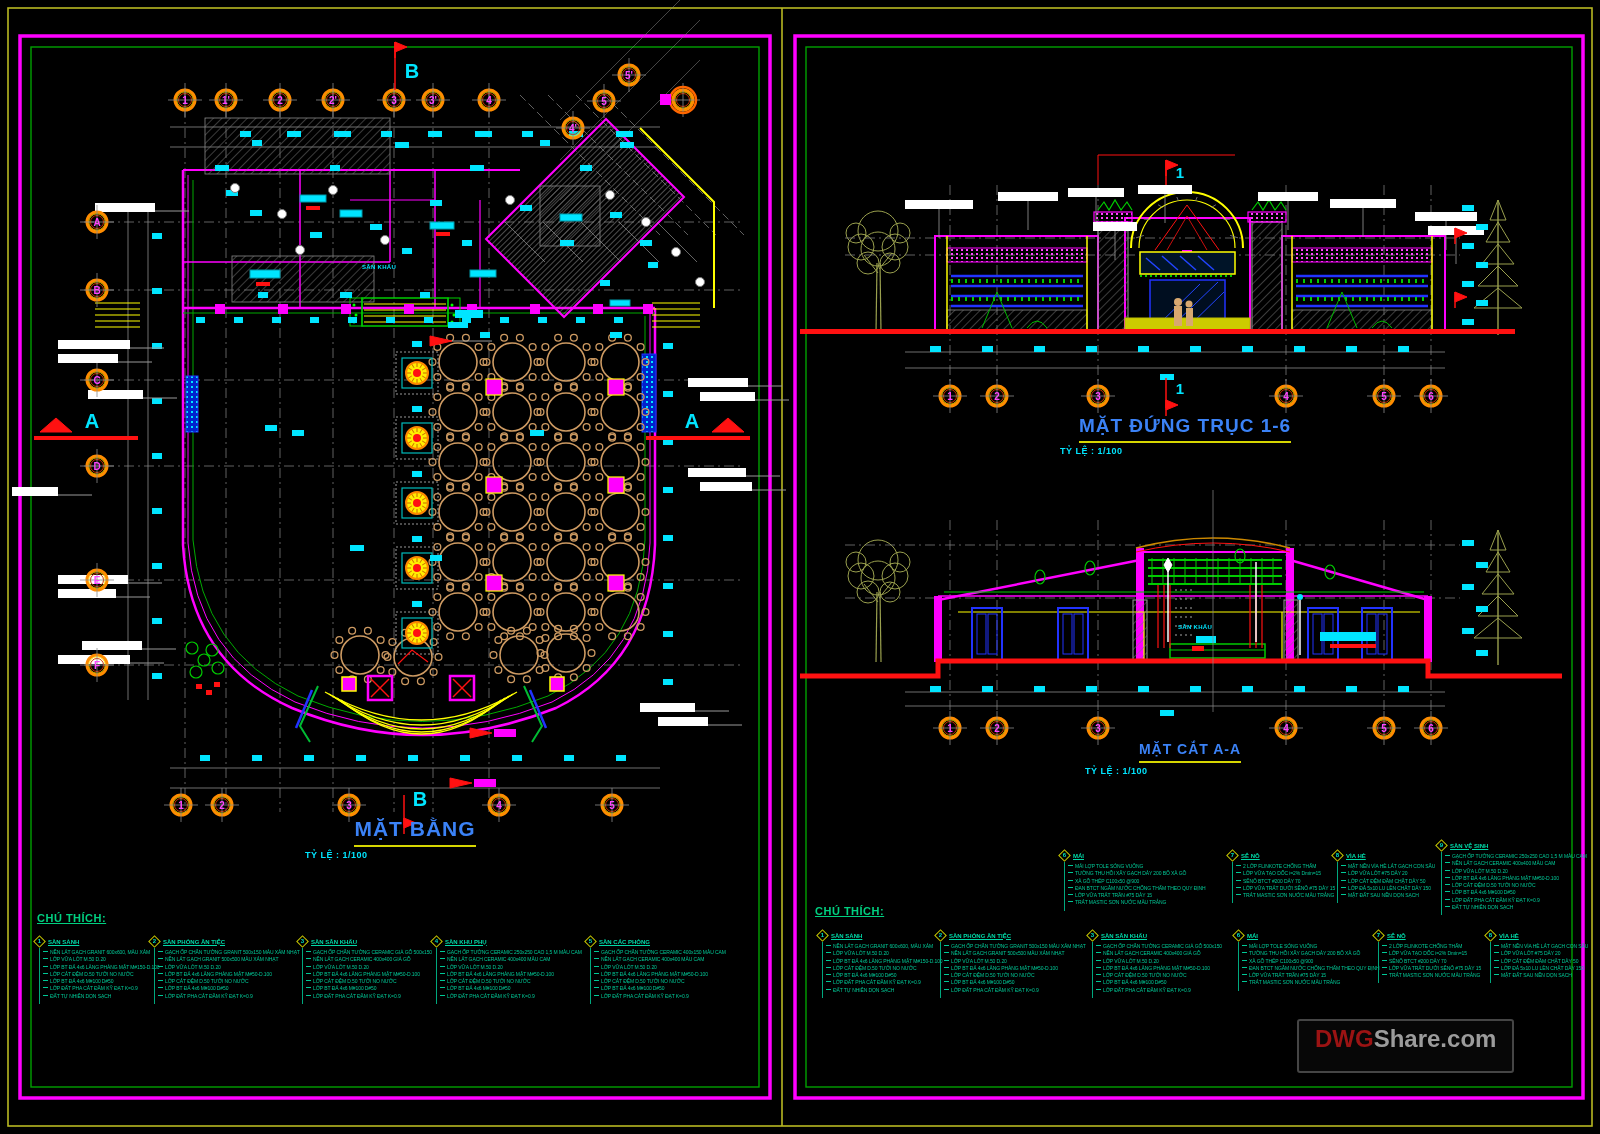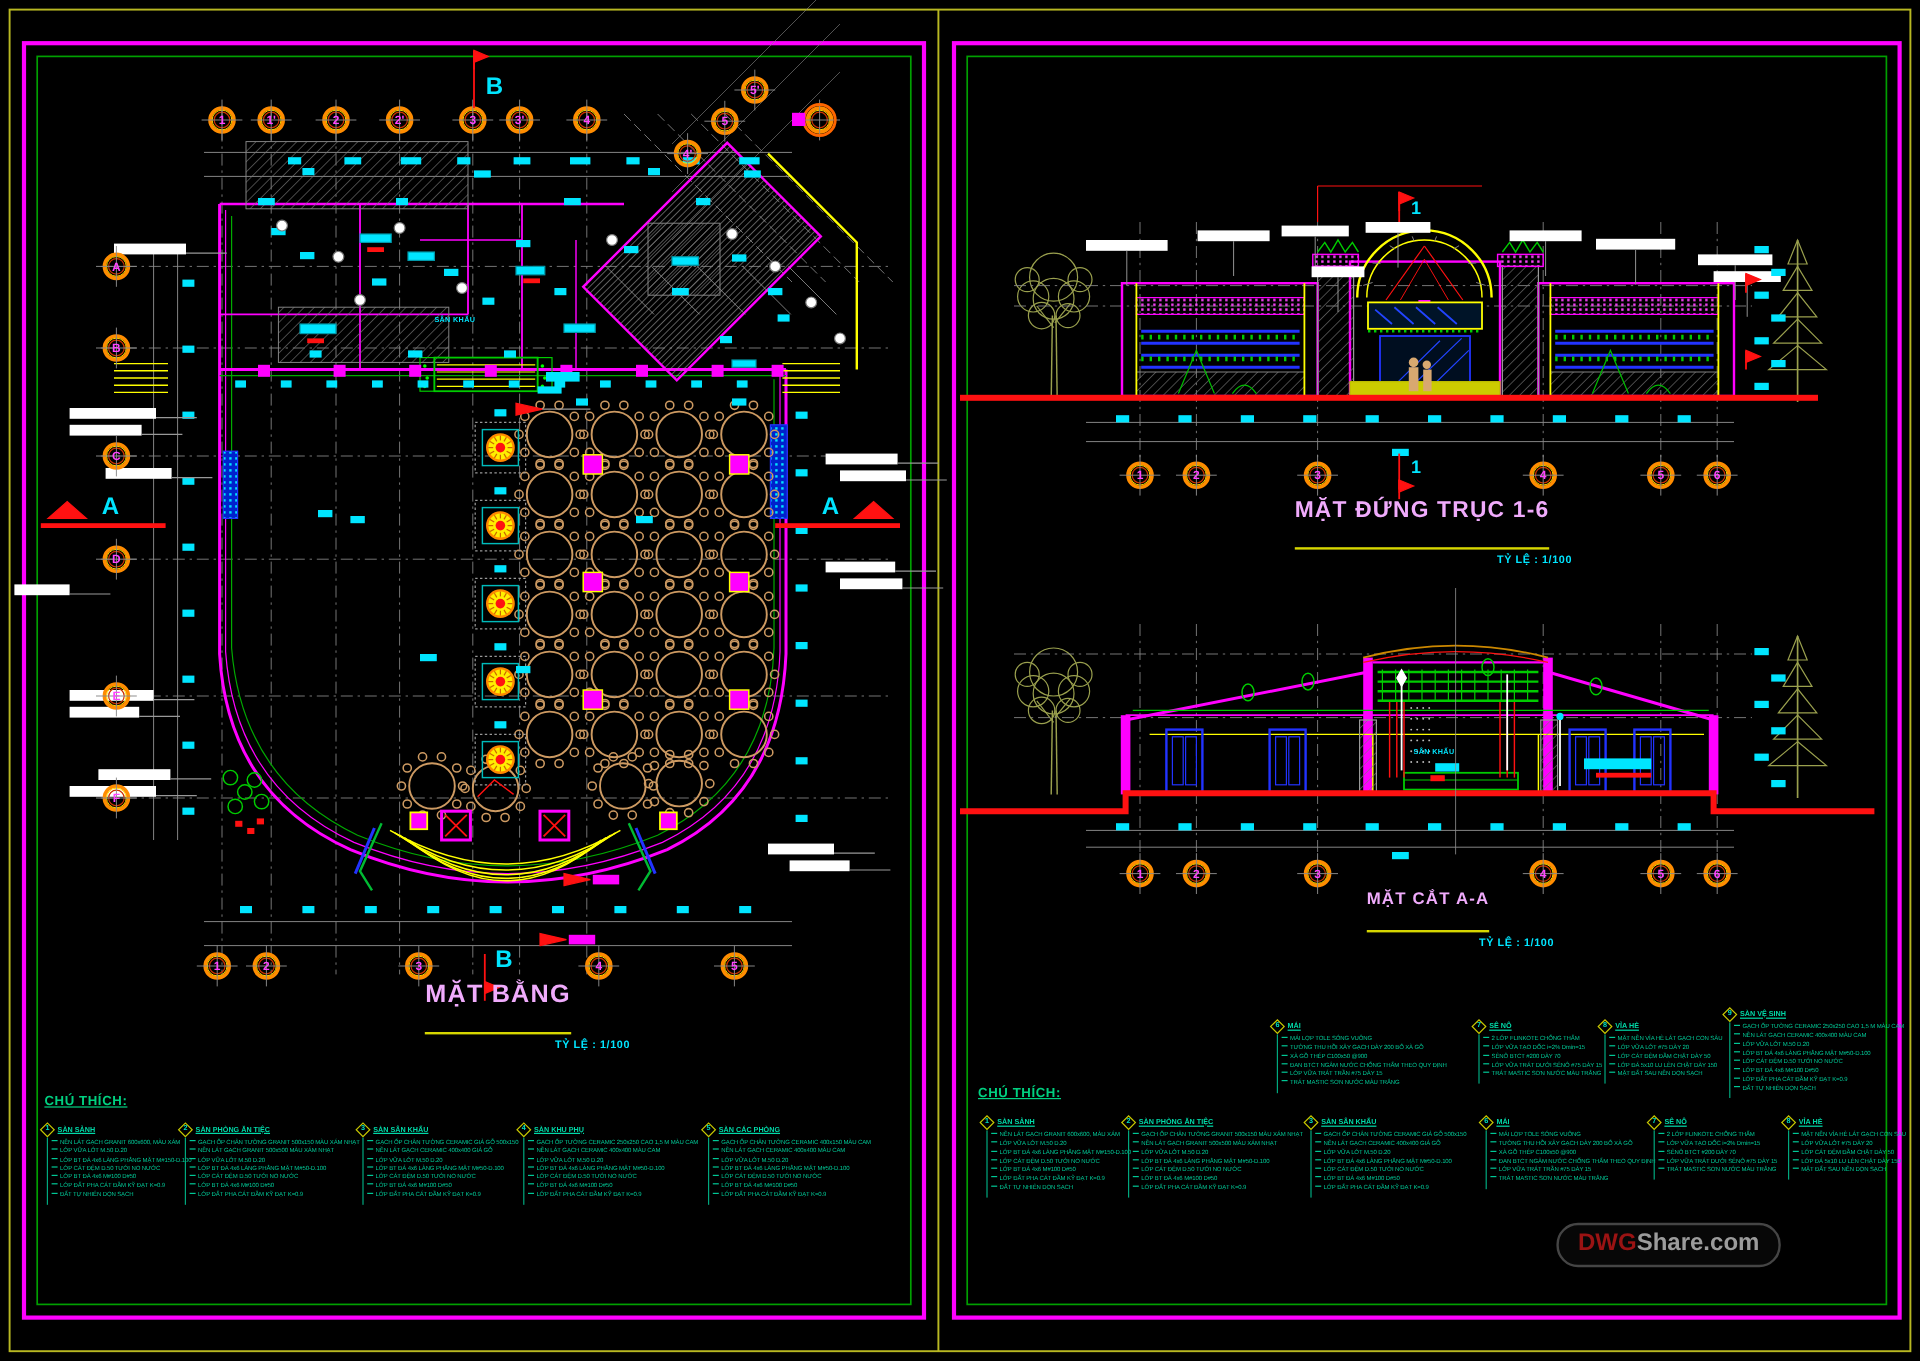--- a/index.html
+++ b/index.html
@@ -1,34 +1,34 @@
 <!DOCTYPE html>
 <html><head>
 <meta charset="utf-8">
 <style>
   html,body{margin:0;padding:0;background:#000;}
   #canvas{position:relative;width:1600px;height:1134px;background:#000;overflow:hidden;
           font-family:"Liberation Sans",sans-serif;}
   .abs{position:absolute;}
-  .title{color:#f0abfc;font-weight:bold;font-size:21px;letter-spacing:1px;
-         border-bottom:2px solid #d6d600;padding-bottom:19px;display:inline-block;}
-  .scale{color:#00e5ff;font-size:9px;font-weight:bold;text-align:right;margin-top:3px;letter-spacing:.5px;}
+  .title{color:#3b82f6;font-weight:bold;font-size:21px;letter-spacing:1px;
+         border-bottom:2px solid #d6d600;padding-bottom:4px;display:inline-block;}
+  .scale{color:#00e5ff;font-size:9px;font-weight:bold;text-align:left;margin-top:3px;letter-spacing:.5px;}
   .titlewrap{text-align:center;}
   .legend-heading{color:#00d080;font-size:11px;font-weight:bold;text-decoration:underline;letter-spacing:.5px;}
   .legend-item{position:absolute;width:150px;}
   .li-head{display:flex;align-items:center;height:11px;}
   .diamond{position:relative;width:9px;height:9px;flex:0 0 9px;}
   .diamond i{position:absolute;left:0;top:0;width:9px;height:9px;border:1px solid #c9c900;transform:rotate(45deg);box-sizing:border-box;}
   .diamond b{position:absolute;left:0;top:1px;width:9px;text-align:center;font-size:6px;color:#00e0c0;font-style:normal;}
   .li-title{color:#00d9a8;font-size:6px;font-weight:bold;text-decoration:underline;margin-left:4px;white-space:nowrap;}
   .li-lines{margin:1px 0 0 4px;padding:1px 0 4px 3px;border-left:1px solid #00a87e;list-style:none;}
   .li-lines li{color:#00c896;font-size:5px;line-height:1.45;white-space:nowrap;letter-spacing:-.1px;}
   .li-lines li::before{content:"";display:inline-block;width:5px;height:1px;background:#00c896;vertical-align:2px;margin-right:2px;}
-  #watermark{left:1297px;top:1019px;border:2px solid #454545;border-radius:18px;padding:4px 16px 6px 16px;
-             font-size:20px;font-weight:bold;background:rgba(12,12,12,.55);}
+  #watermark{left:1297px;top:1019px;border:2px solid #454545;border-radius:3px;padding:4px 16px 18px 16px;
+             font-size:24px;font-weight:bold;background:rgba(12,12,12,.55);}
   #watermark .wm-red{color:#9b1313;}
   #watermark .wm-gray{color:#9c9c9c;}
   .tinylabel{color:#00e5ff;font-size:6px;font-weight:bold;letter-spacing:.3px;}
   svg text{font-family:"Liberation Sans",sans-serif;}
 </style>
 </head>
 <body>
 
 <div id="canvas">
 

